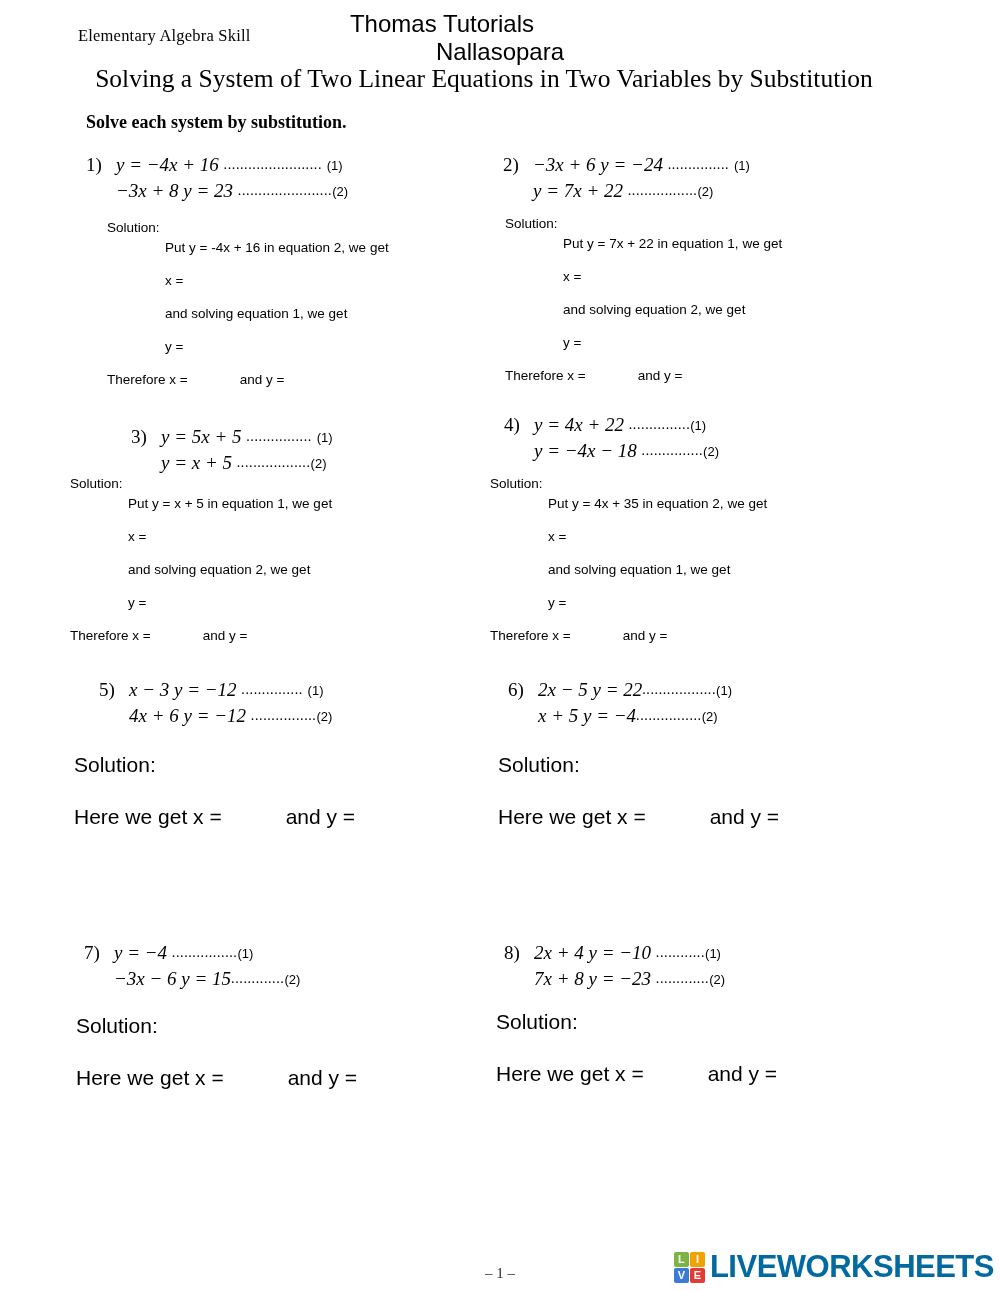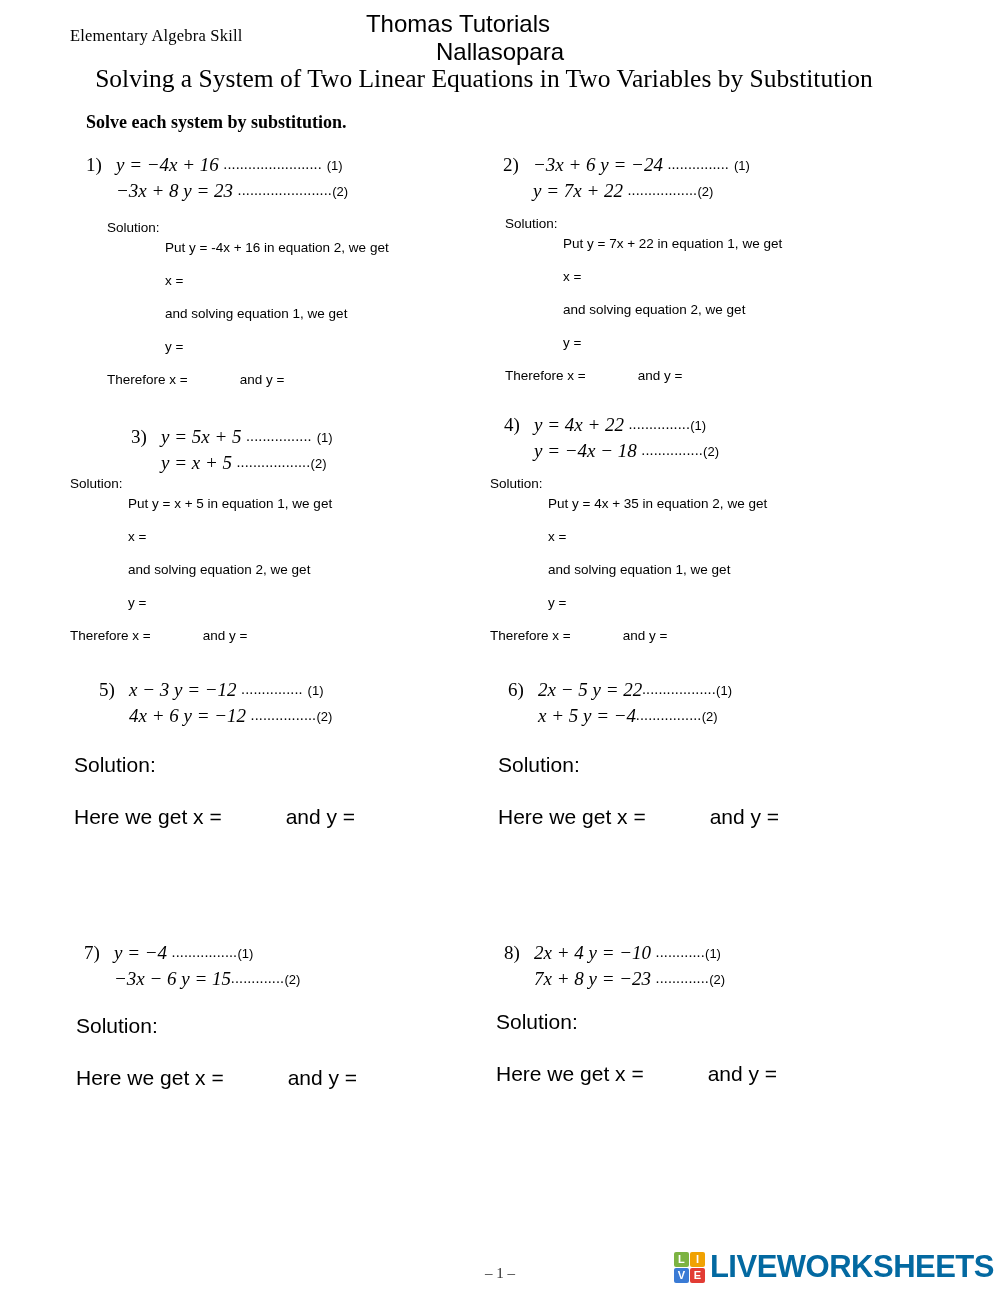--- a/index.html
+++ b/index.html
@@ -18,29 +18,29 @@
 
   .page {
     position: relative;
     width: 1000px;
     height: 1291px;
   }
 
   
   .skill-label {
     position: absolute;
-    left: 70px;
+    left: 78px;
     top: 26px;
     font-family: "Liberation Serif", serif;
     font-size: 16.5px;
     letter-spacing: 0.2px;
   }
   .tutorial-name {
     position: absolute;
-    left: 16px;
+    left: 0;
     top: 11px;
     width: 884px;
     text-align: center;
     font-family: "Liberation Sans", sans-serif;
     font-size: 24px;
     line-height: 26px;
   }
   .tutorial-city {
     position: absolute;
     left: 0;

